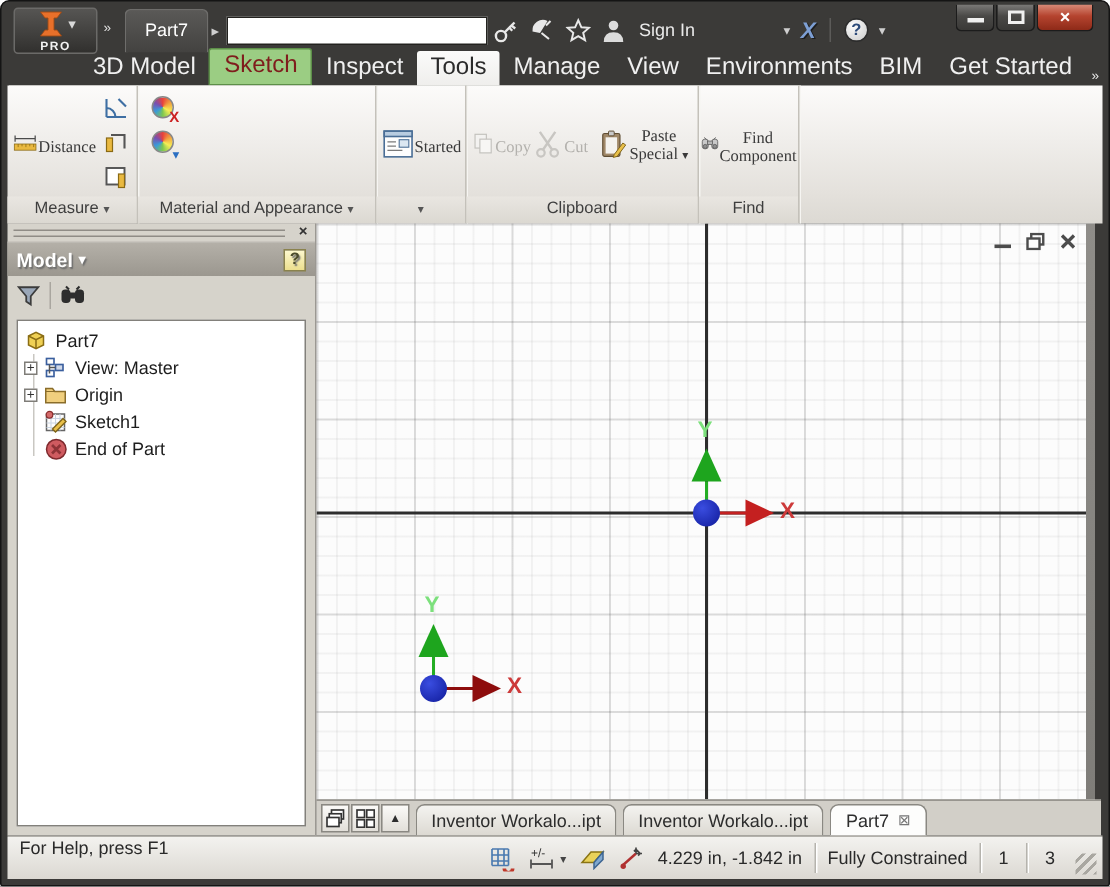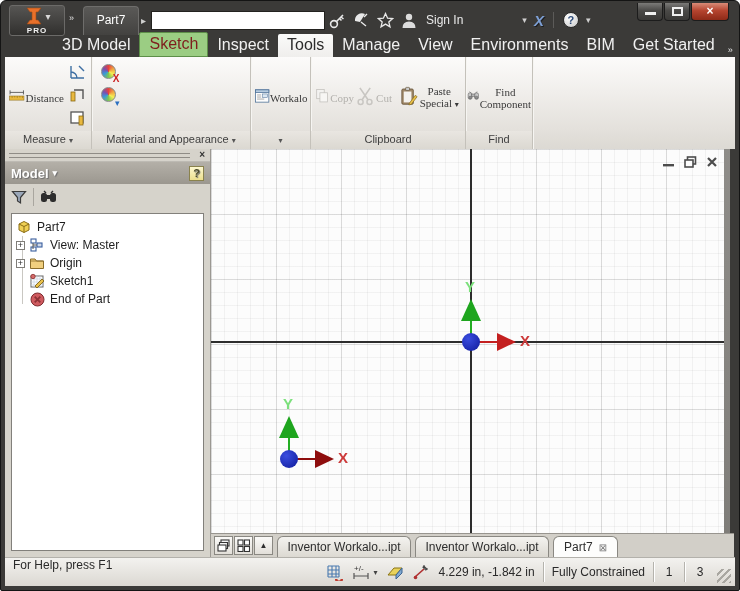--- a/index.html
+++ b/index.html
@@ -278,21 +278,21 @@
 
     <div class="panel" style="width:60px">
       <div class="panel-body" style="justify-content:center">
         <div class="bigbtn" style="width:54px">
           <svg width="32" height="30" viewBox="0 0 32 30">
             <rect x="3" y="3" width="26" height="24" fill="#fdfdfd" stroke="#4a6e96" stroke-width="1.5"></rect>
             <rect x="3" y="3" width="26" height="5" fill="#b8cce0" stroke="#4a6e96" stroke-width="1.5"></rect>
             <rect x="17" y="11" width="9" height="7" fill="#dbe7f2" stroke="#4a6e96" stroke-width="1"></rect>
             <path d="M6 13 h8 M6 17 h8 M6 21 h14" stroke="#7a7a7a" stroke-width="1.2"></path>
           </svg>
-          <span class="cap">Workalo</span>
+          <span class="cap">Started</span>
         </div>
       </div>
       <div class="panel-label">
         <span class="dd">▾</span>
       </div>
     </div>
 
     <div class="panel" style="width:155px">
       <div class="panel-body">
         <div class="bigbtn disabled" style="width:40px">

